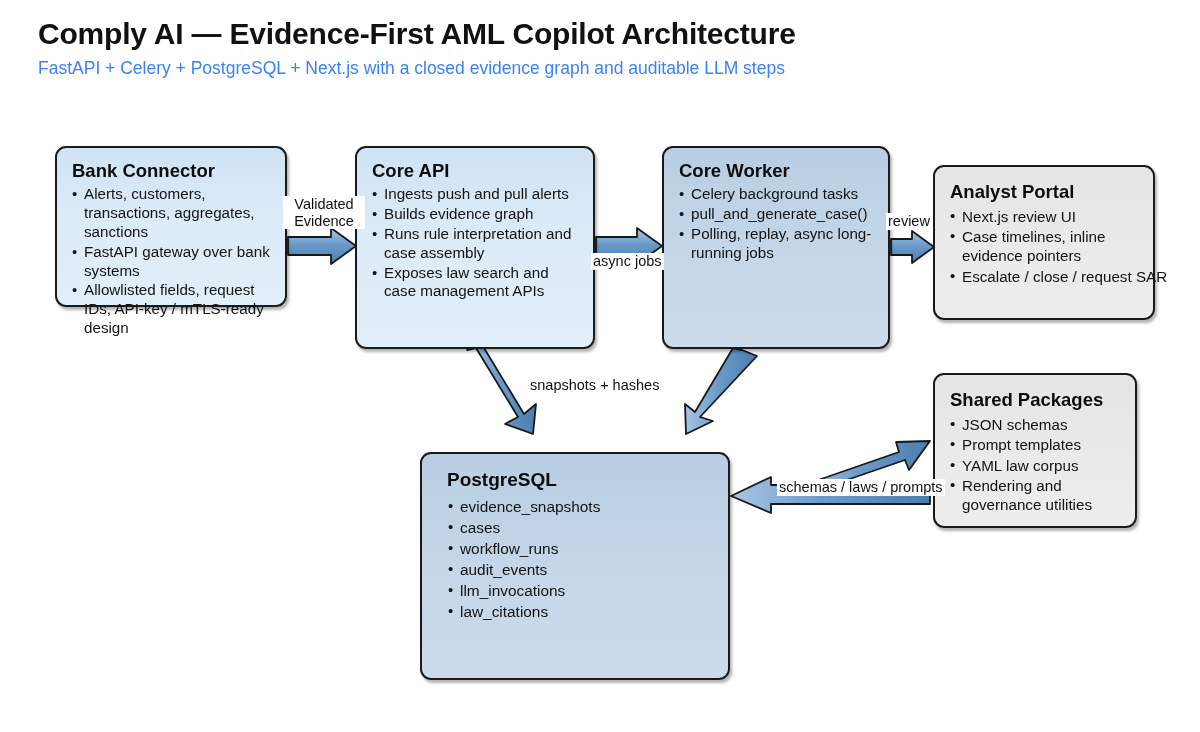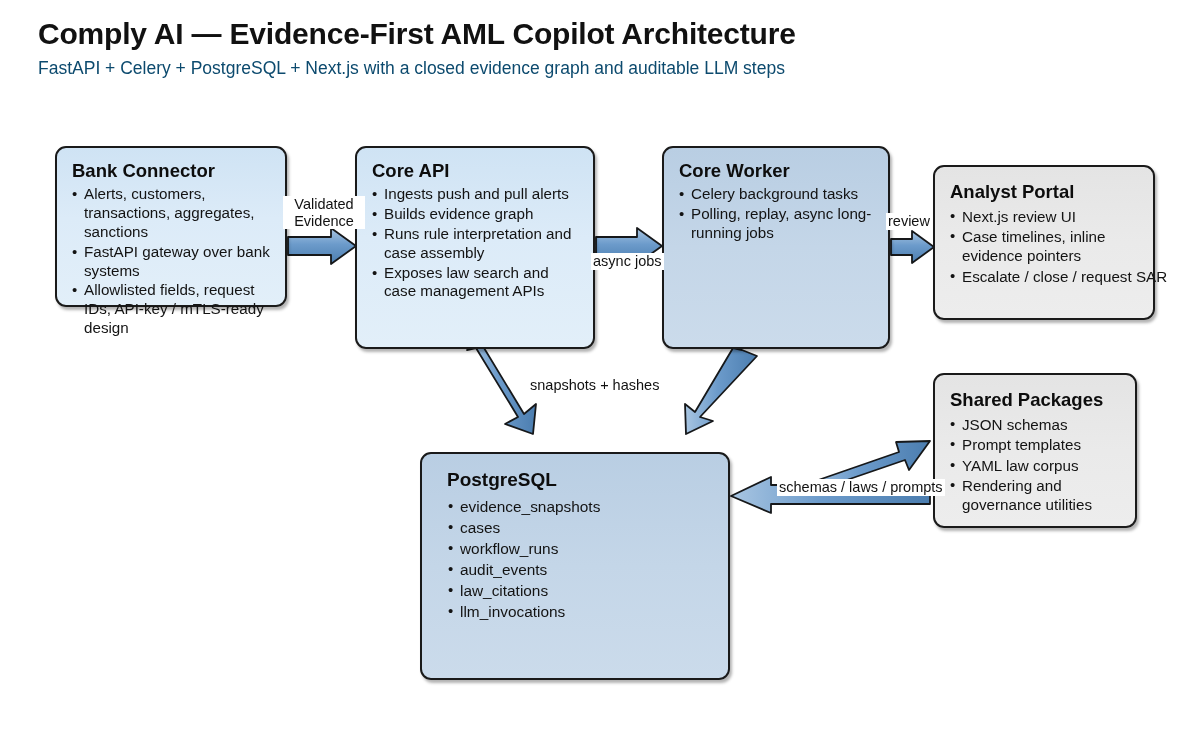--- a/index.html
+++ b/index.html
@@ -34,21 +34,21 @@
     letter-spacing: -0.2px;
     color: #111111;
     white-space: nowrap;
   }
   #page-subtitle {
     position: absolute;
     left: 38px;
     top: 58px;
     font-size: 17.5px;
     font-weight: normal;
-    color: #0c4a6e;
+    color: #3b82f6;
     white-space: nowrap;
   }
 
   
   #arrow-layer {
     position: absolute;
     left: 0;
     top: 0;
     width: 1200px;
     height: 732px;
@@ -222,42 +222,43 @@
       <li>Builds evidence graph</li>
       <li class="wrapable">Runs rule interpretation and case assembly</li>
       <li class="wrapable">Exposes law search and case management APIs</li>
     </ul>
   </div>
 
   <div class="node fill-steelblue" id="node-core-worker">
     <div class="node-title">Core Worker</div>
     <ul class="node-list">
       <li>Celery background tasks</li>
+      <li>pull_and_generate_case()</li>
       <li class="wrapable">Polling, replay, async long-running jobs</li>
     </ul>
   </div>
 
   <div class="node fill-gray" id="node-analyst-portal">
     <div class="node-title">Analyst Portal</div>
     <ul class="node-list">
       <li>Next.js review UI</li>
       <li class="wrapable">Case timelines, inline evidence pointers</li>
       <li class="overflow-right">Escalate / close / request SAR</li>
     </ul>
   </div>
 
   <div class="node fill-steelblue" id="node-postgresql">
     <div class="node-title">PostgreSQL</div>
     <ul class="node-list">
       <li>evidence_snapshots</li>
       <li>cases</li>
       <li>workflow_runs</li>
       <li>audit_events</li>
+      <li>llm_invocations</li>
       <li>law_citations</li>
-      <li>llm_invocations</li>
     </ul>
   </div>
 
   <div class="node fill-gray" id="node-shared-packages">
     <div class="node-title">Shared Packages</div>
     <ul class="node-list">
       <li>JSON schemas</li>
       <li>Prompt templates</li>
       <li>YAML law corpus</li>
       <li class="wrapable">Rendering and governance utilities</li>

